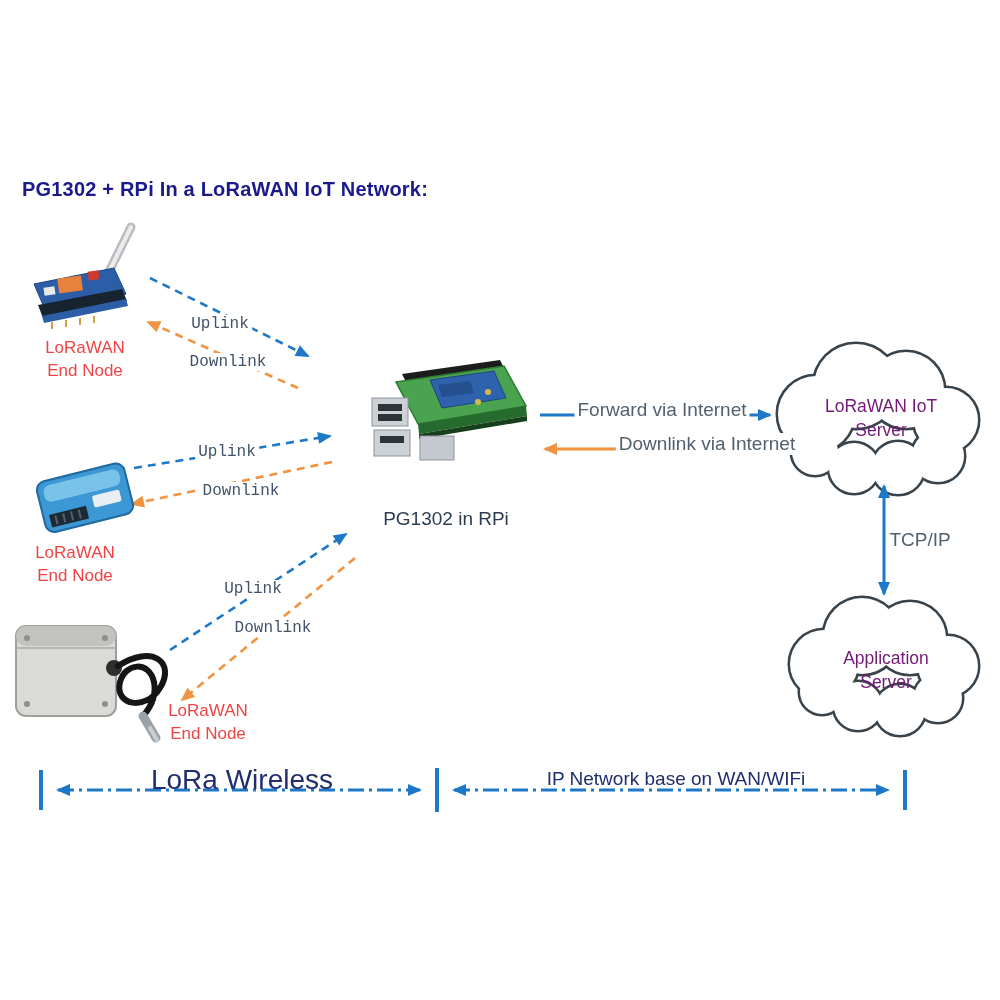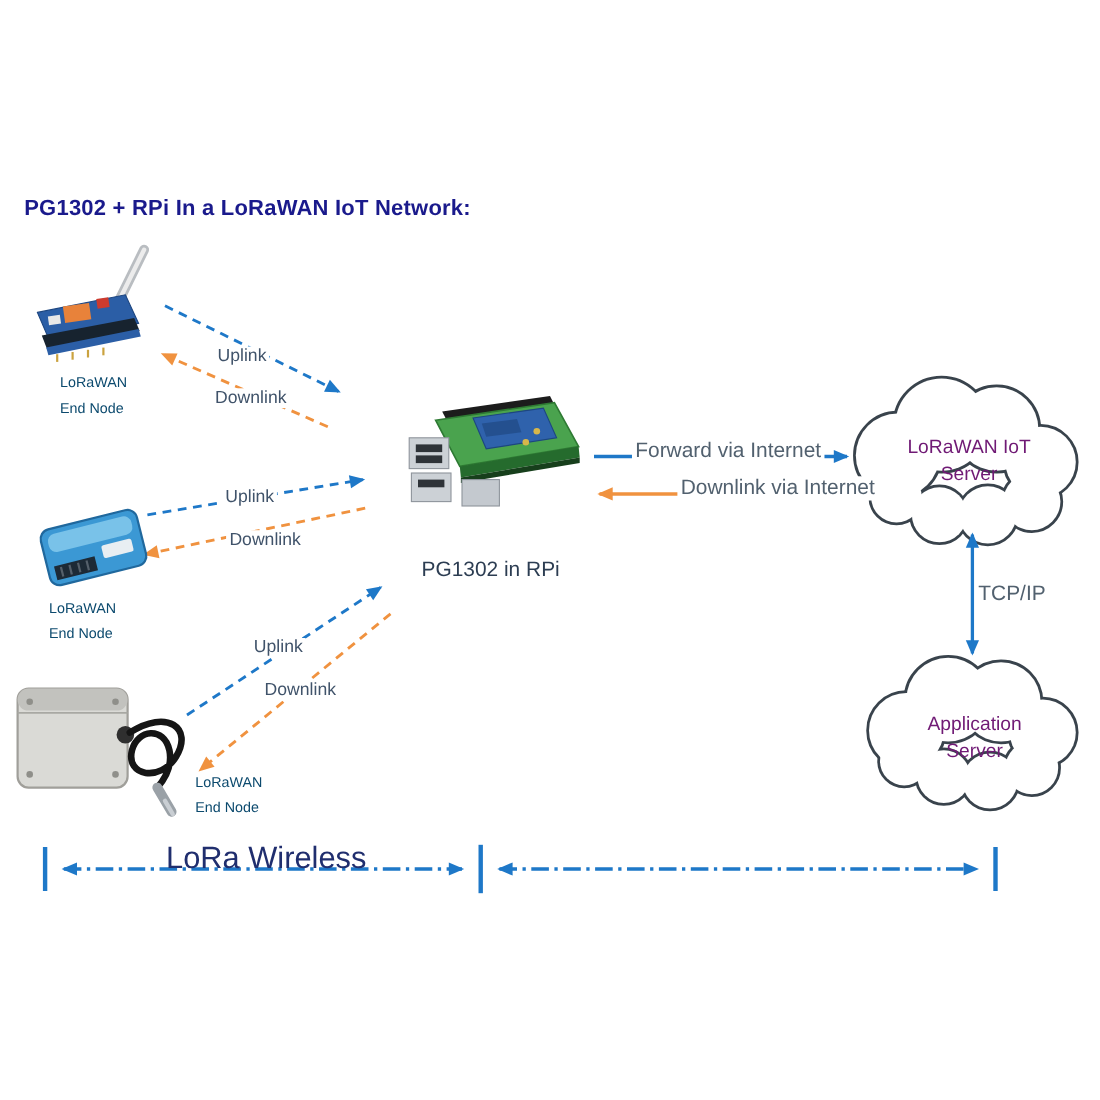--- a/index.html
+++ b/index.html
@@ -2,22 +2,22 @@
 <html><head>
 <meta charset="utf-8">
 <style>
   html,body{margin:0;padding:0;background:#fff;}
   .canvas{position:relative;width:1000px;height:880px;background:#fff;overflow:hidden;
           font-family:"Liberation Sans",sans-serif;}
   .layer{position:absolute;left:0;top:0;z-index:1;}
   .title{position:absolute;left:22px;top:178px;margin:0;font-size:20px;font-weight:700;
          color:#1a1a8c;letter-spacing:.2px;z-index:2;}
   .lbl{position:absolute;transform:translateX(-50%);white-space:nowrap;z-index:2;}
-  .node-lbl{color:#0c4a6e;font-size:13px;line-height:23px;text-align:left;}
-  .link-lbl{color:#40536a;font-size:16px;background:#fff;padding:0 3px;}
+  .node-lbl{color:#ef4444;font-size:17px;line-height:23px;text-align:center;}
+  .link-lbl{color:#40536a;font-size:16px;background:#fff;padding:0 3px;font-family:Liberation Mono, monospace;}
   .net-lbl{color:#52616f;font-size:19px;background:#fff;padding:0 3px;}
   .span-lbl{color:#202e6e;font-size:28px;}
   .cloud-lbl{color:#701a75;font-size:17.5px;line-height:24px;text-align:center;}
   .gw-lbl{color:#2c3d52;font-size:19px;}
 </style>
 </head>
 <body>
 
 <div class="canvas">
 
@@ -170,14 +170,15 @@
   <div class="lbl cloud-lbl" style="left:881px;top:394px;">
     <div>LoRaWAN IoT</div>
     <div>Server</div>
   </div>
   <div class="lbl cloud-lbl" style="left:886px;top:646px;">
     <div>Application</div>
     <div>Server</div>
   </div>
 
   <div class="lbl span-lbl" style="left:242px;top:764px;">LoRa Wireless</div>
+  <div class="lbl span-lbl" style="left:676px;top:768px;font-size:19px;">IP Network base on WAN/WIFi</div>
 
 </div>
 
 </body></html>

